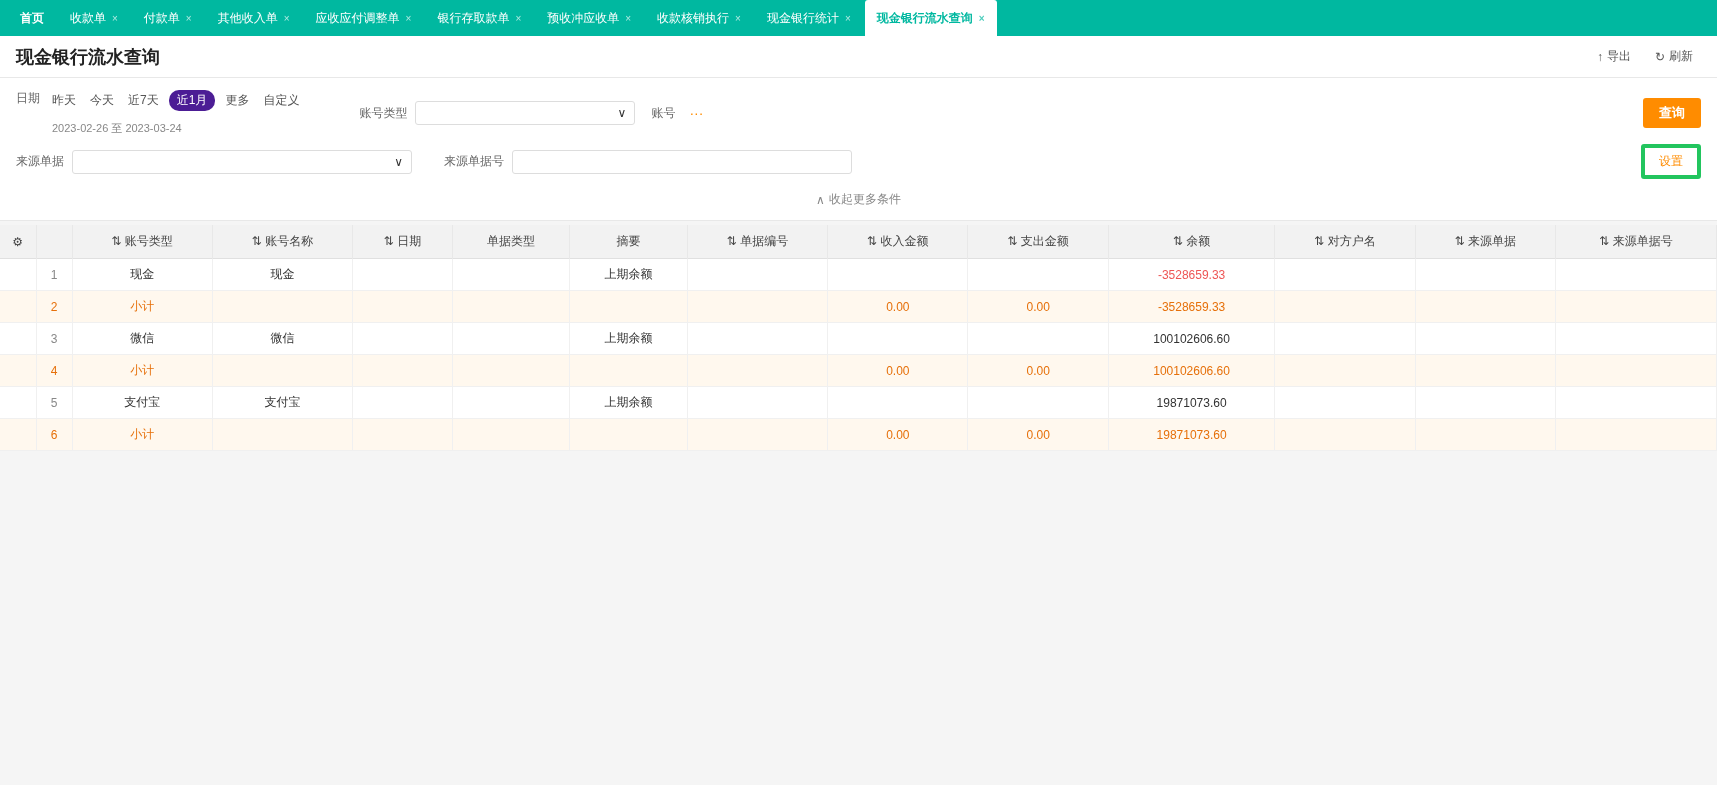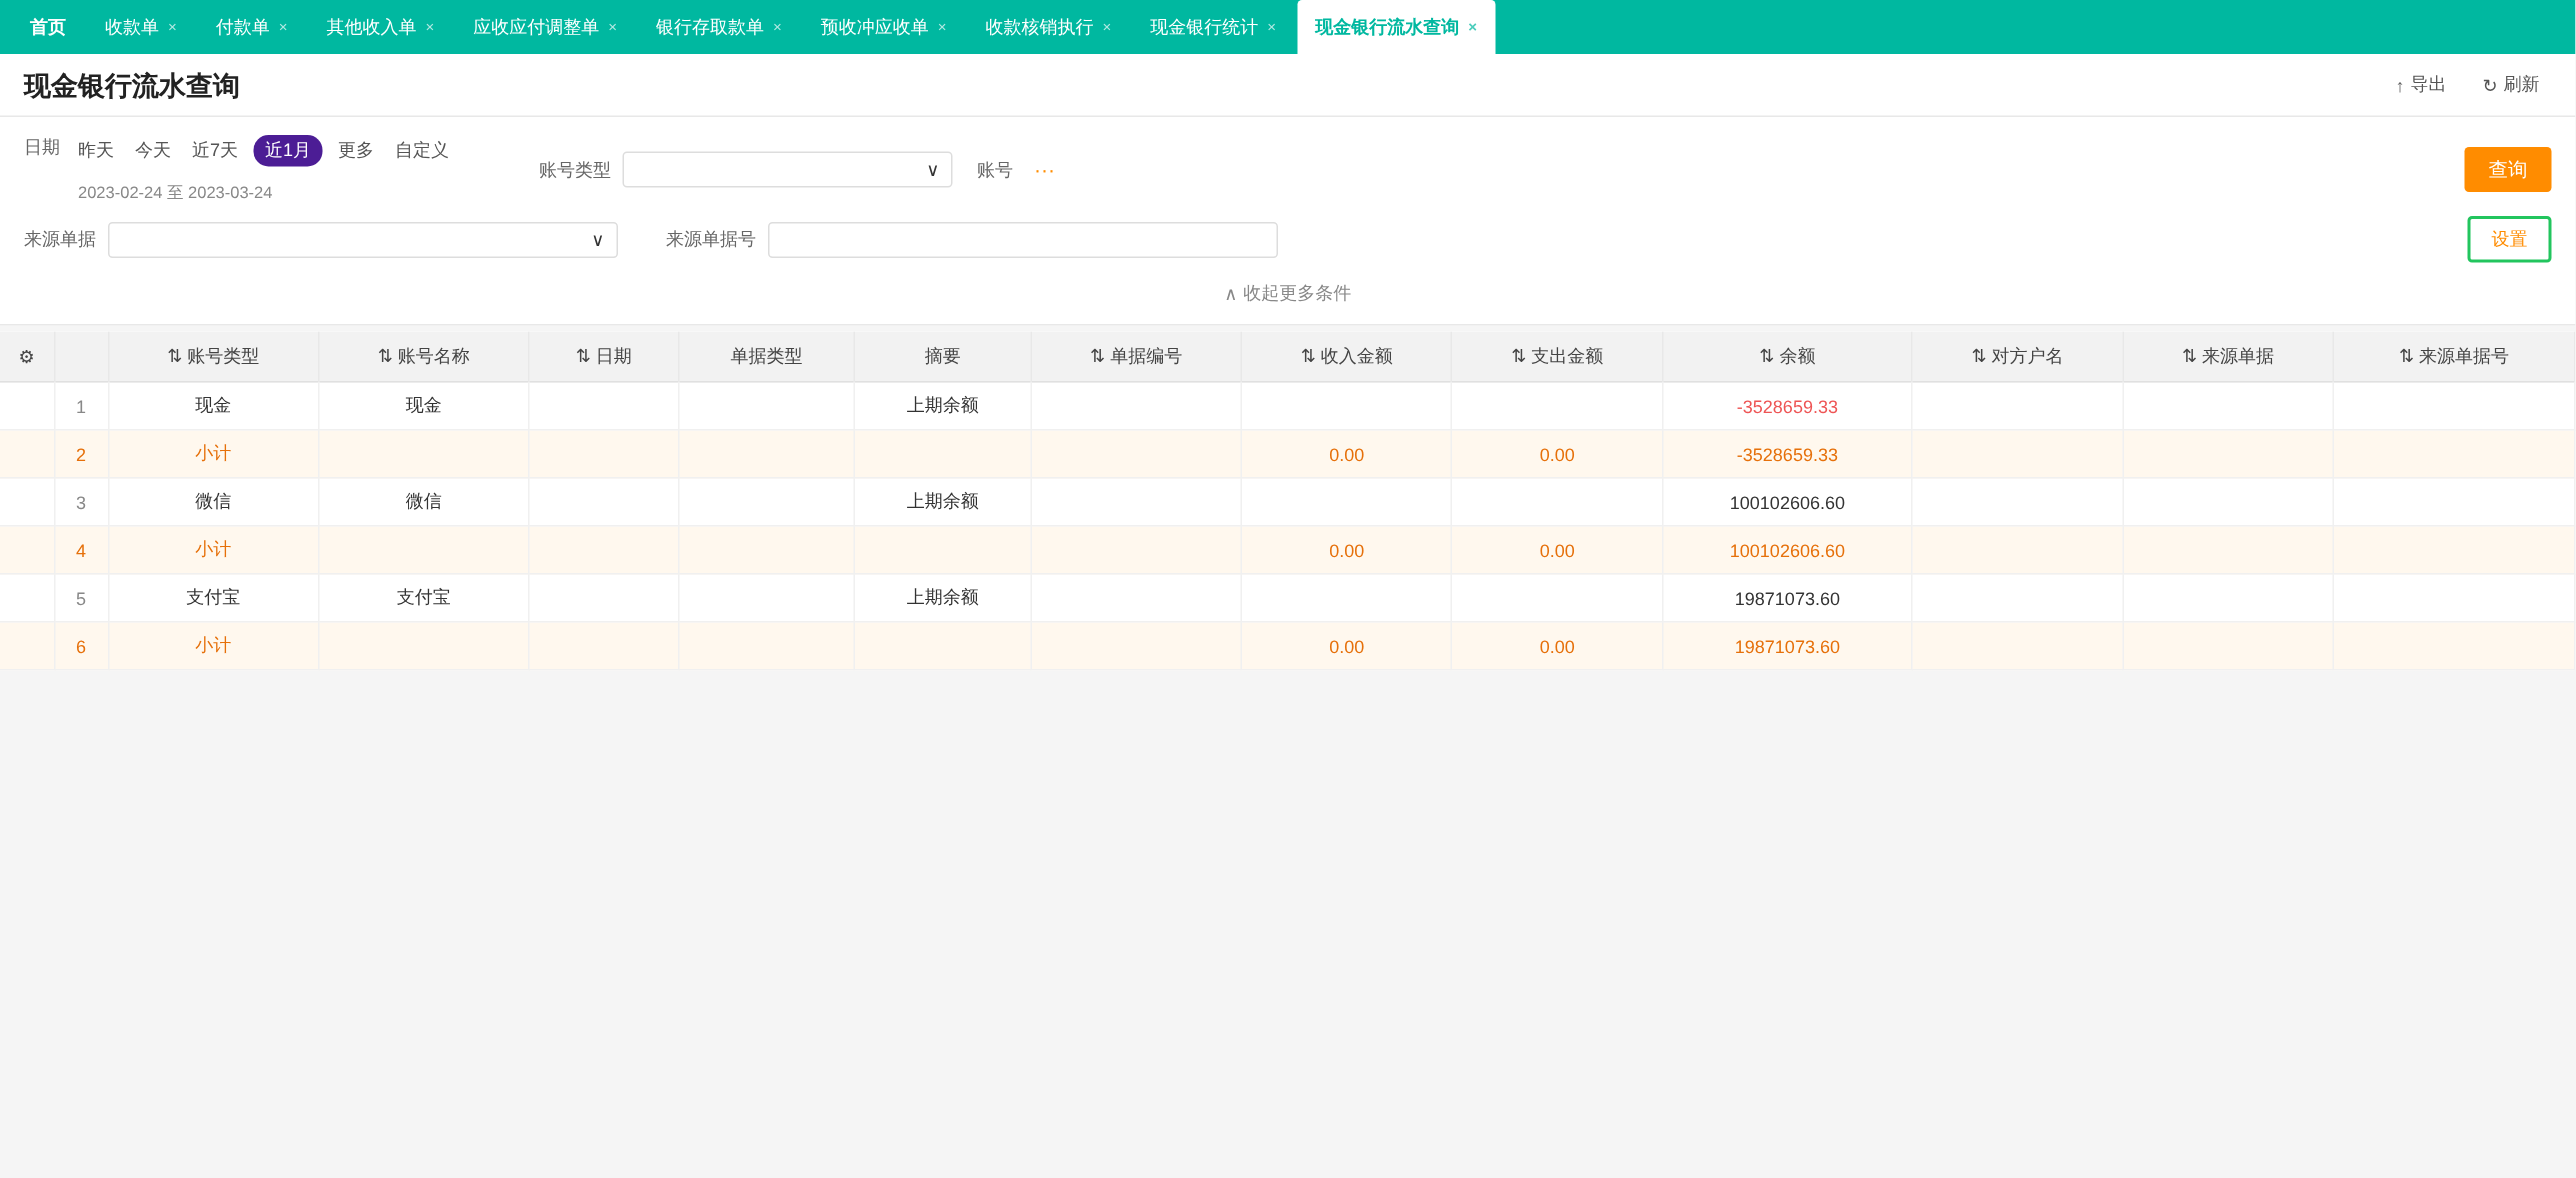--- a/index.html
+++ b/index.html
@@ -138,26 +138,26 @@
       padding: 2px 6px;
     }
     .query-btn {
       background: #ff8c00;
       color: #fff;
       border: none;
       border-radius: 3px;
       padding: 6px 16px;
       font-size: 13px;
       cursor: pointer;
-      font-weight: normal;
+      font-weight: bold;
     }
     .settings-btn {
       background: #fff;
       color: #ff8c00;
-      border: 2px solid #22c55e;
+      border: 4px solid #22c55e;
       border-radius: 3px;
       padding: 5px 14px;
       font-size: 12px;
       cursor: pointer;
     }
     .collapse-btn {
       display: flex;
       align-items: center;
       justify-content: center;
       gap: 4px;
@@ -253,21 +253,21 @@
       <div class="date-col">
         <div class="date-options">
 
         <button class="date-btn">昨天</button>
             <button class="date-btn">今天</button>
             <button class="date-btn">近7天</button>
             <button class="date-btn active">近1月</button>
             <button class="date-btn">更多</button>
             <button class="date-btn">自定义</button>
           </div>
-        <span class="date-range">2023-02-24 至 2023-03-24</span>
+        <span class="date-range">2023-02-26 至 2023-03-24</span>
       </div>
     </div>
 
     <div style="display:flex;align-items:center;gap:8px;margin-left:40px;">
       <span class="filter-label">账号类型</span>
       <div class="filter-select" style="min-width:220px;">
         <span></span>
         <span>∨</span>
       </div>
     </div>

